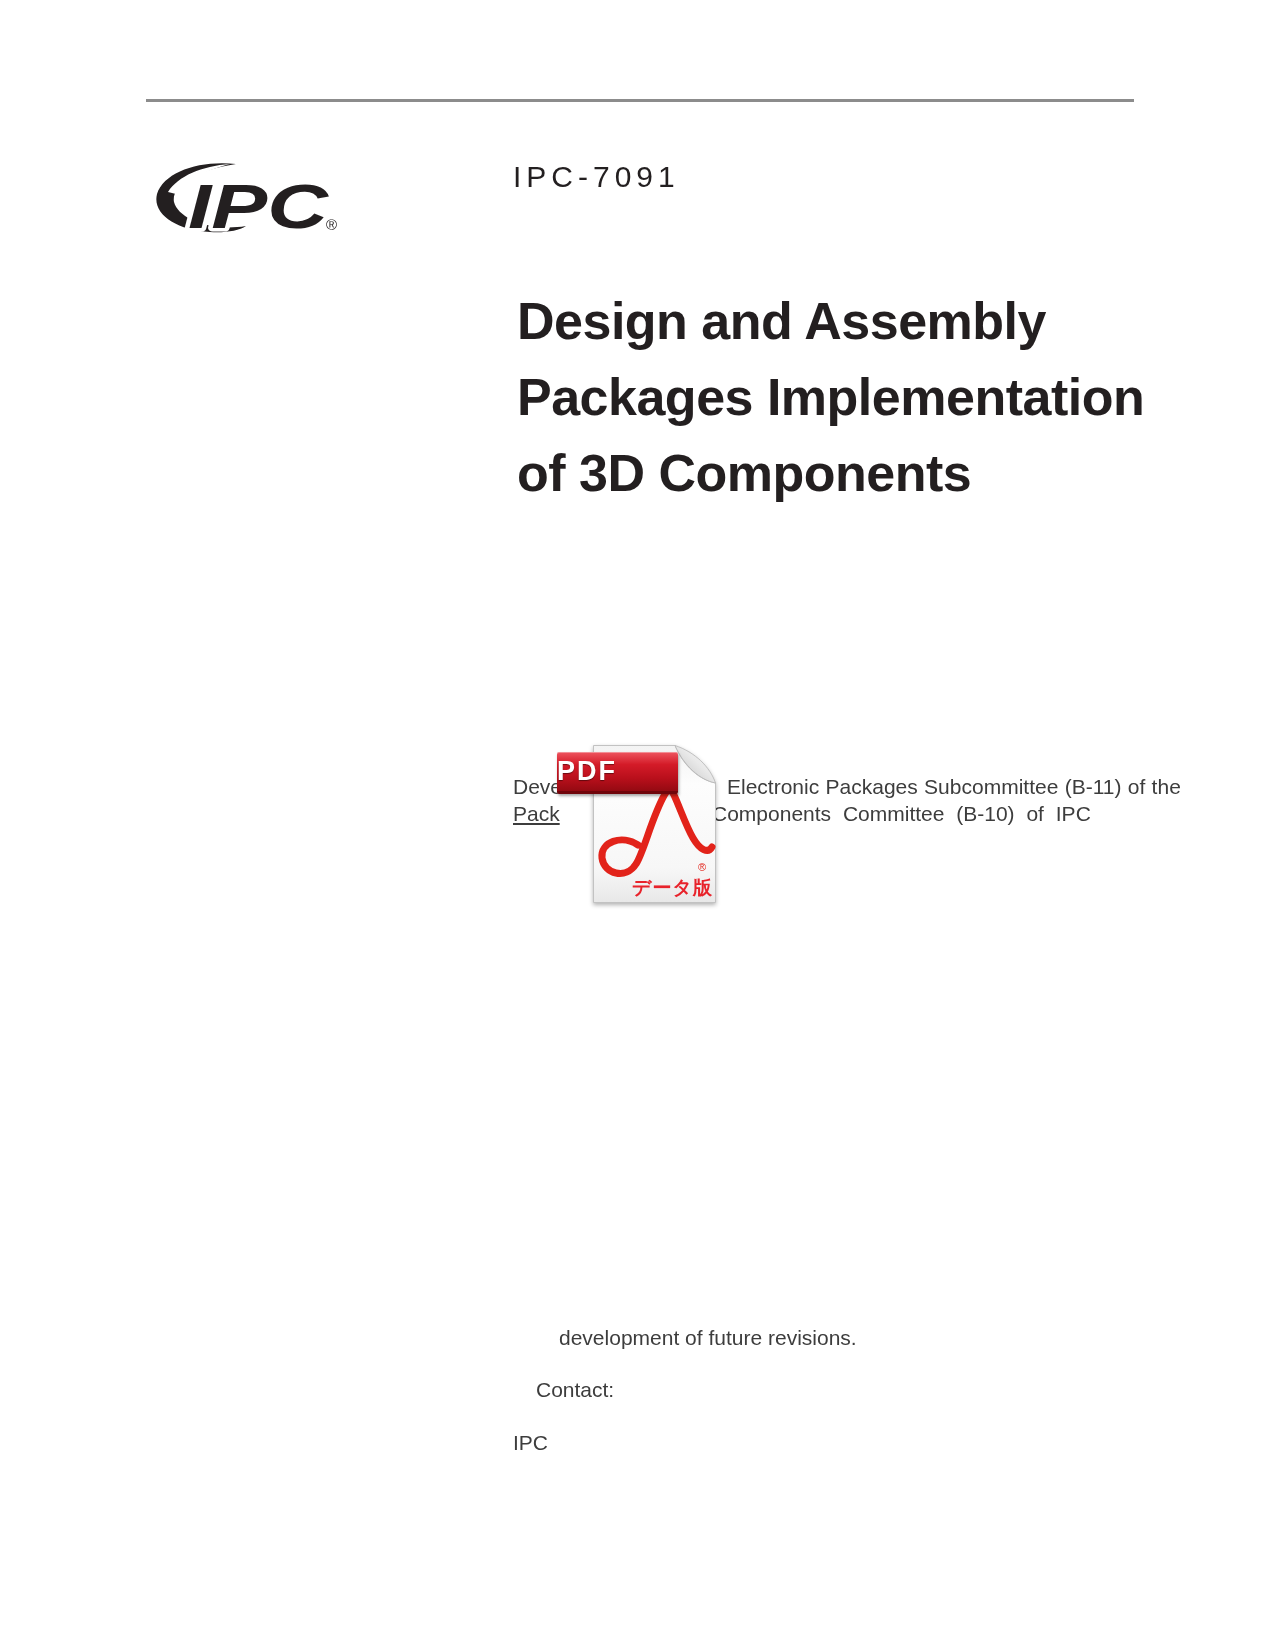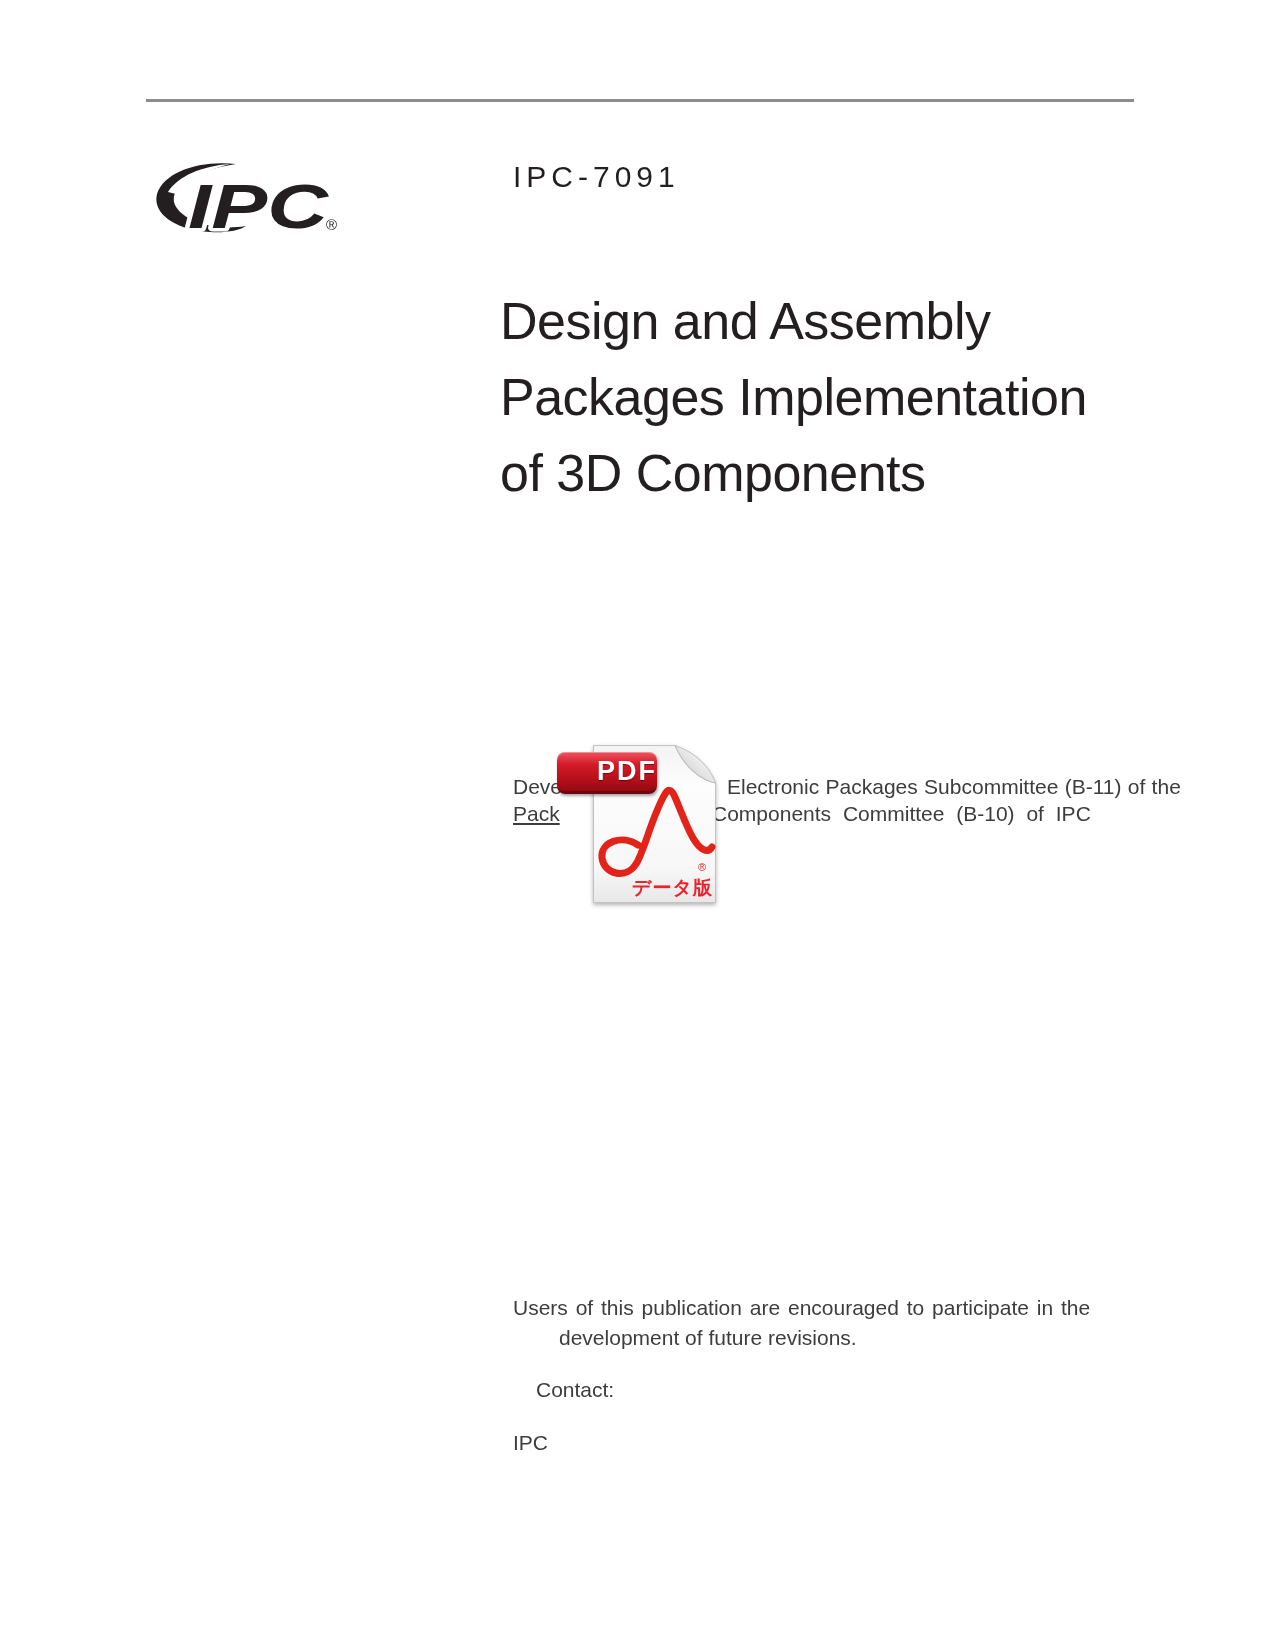--- a/index.html
+++ b/index.html
@@ -10,43 +10,43 @@
   .rule{position:absolute;left:146px;top:99px;width:988px;height:3px;background:#8c8c8c;}
   
   .logo{position:absolute;left:154px;top:161px;width:190px;height:73px;}
   
   .docnum{
     position:absolute;left:513px;top:162px;font-size:30px;font-weight:normal;
     letter-spacing:5px;color:#231f20;line-height:1;white-space:nowrap;
   }
   
   .title-line{
-    position:absolute;left:500px;font-size:52px;font-weight:normal;letter-spacing:-0.5px;
+    position:absolute;left:517px;font-size:52px;font-weight:bold;letter-spacing:-0.5px;
     color:#231f20;line-height:1;white-space:nowrap;
   }
   .title-1{top:295px;}
   .title-2{top:371px;}
   .title-3{top:447px;}
   
   .bodytext{
     position:absolute;font-size:21px;color:#3d3d3d;line-height:1;white-space:nowrap;
   }
   .dev-l1a{left:513px;top:776px;}
   .dev-l1b{left:727px;top:776px;word-spacing:0.5px;}
   .dev-l2a{left:513px;top:803px;text-decoration:underline;}
   .dev-l2b{left:712px;top:803px;word-spacing:6px;}
   
   .pdf-stamp{position:absolute;left:592px;top:744px;width:125px;height:160px;z-index:2;}
   .pdf-stamp svg{display:block;filter:drop-shadow(0px 2px 2px rgba(0,0,0,0.30));}
   .pdf-banner{
-    position:absolute;left:557px;top:752px;width:100px;height:42px;z-index:3;
+    position:absolute;left:557px;top:752px;width:121px;height:42px;z-index:3;
     background:linear-gradient(180deg,#ee5560 0%,#d41b28 32%,#b80f1b 68%,#940a12 100%);
-    border-bottom:3px solid #70050b;border-radius:8px;box-sizing:border-box;
+    border-bottom:3px solid #70050b;border-radius:2px;box-sizing:border-box;
     box-shadow:1px 2px 3px rgba(0,0,0,0.35), inset 0 1px 0 rgba(255,255,255,0.35);
-    display:flex;align-items:center;justify-content:flex-end;
+    display:flex;align-items:center;justify-content:flex-start;
   }
   .pdf-banner span{
     color:#ffffff;font-weight:bold;font-size:27px;letter-spacing:2px;line-height:1;
     text-shadow:0 1px 1px rgba(0,0,0,0.45);
   }
   
   .part-1{left:513px;top:1297px;word-spacing:2px;}
   .part-2{left:513px;top:1327px;margin-left:46px;}
   .contact{left:536px;top:1379px;}
   .org{left:513px;top:1432px;}
@@ -113,18 +113,17 @@
                C52,108 60,72 73,50 C76,45 79,45 82,51
                C88,64 94,82 101,94 C108,106 116,110 120,103" fill="none" stroke="#e2231a" stroke-width="7" stroke-linecap="round"></path>
       <text x="106" y="127" font-size="11" fill="#e2231a" font-family="Liberation Sans, sans-serif">®</text>
       <text x="40" y="150" font-size="19" font-weight="bold" fill="#e8232b" letter-spacing="1" font-family="Liberation Sans, sans-serif">データ版</text>
     </svg>
   </div>
   <div class="pdf-banner">
     <span>PDF</span>
   </div>
 
-  <div class="bodytext part-1">Users of this publication are encouraged to participate in the</div>
   <div class="bodytext part-2">development of future revisions.</div>
   <div class="bodytext contact">Contact:</div>
   <div class="bodytext org">IPC</div>
 
 </div>
 
 </body></html>

